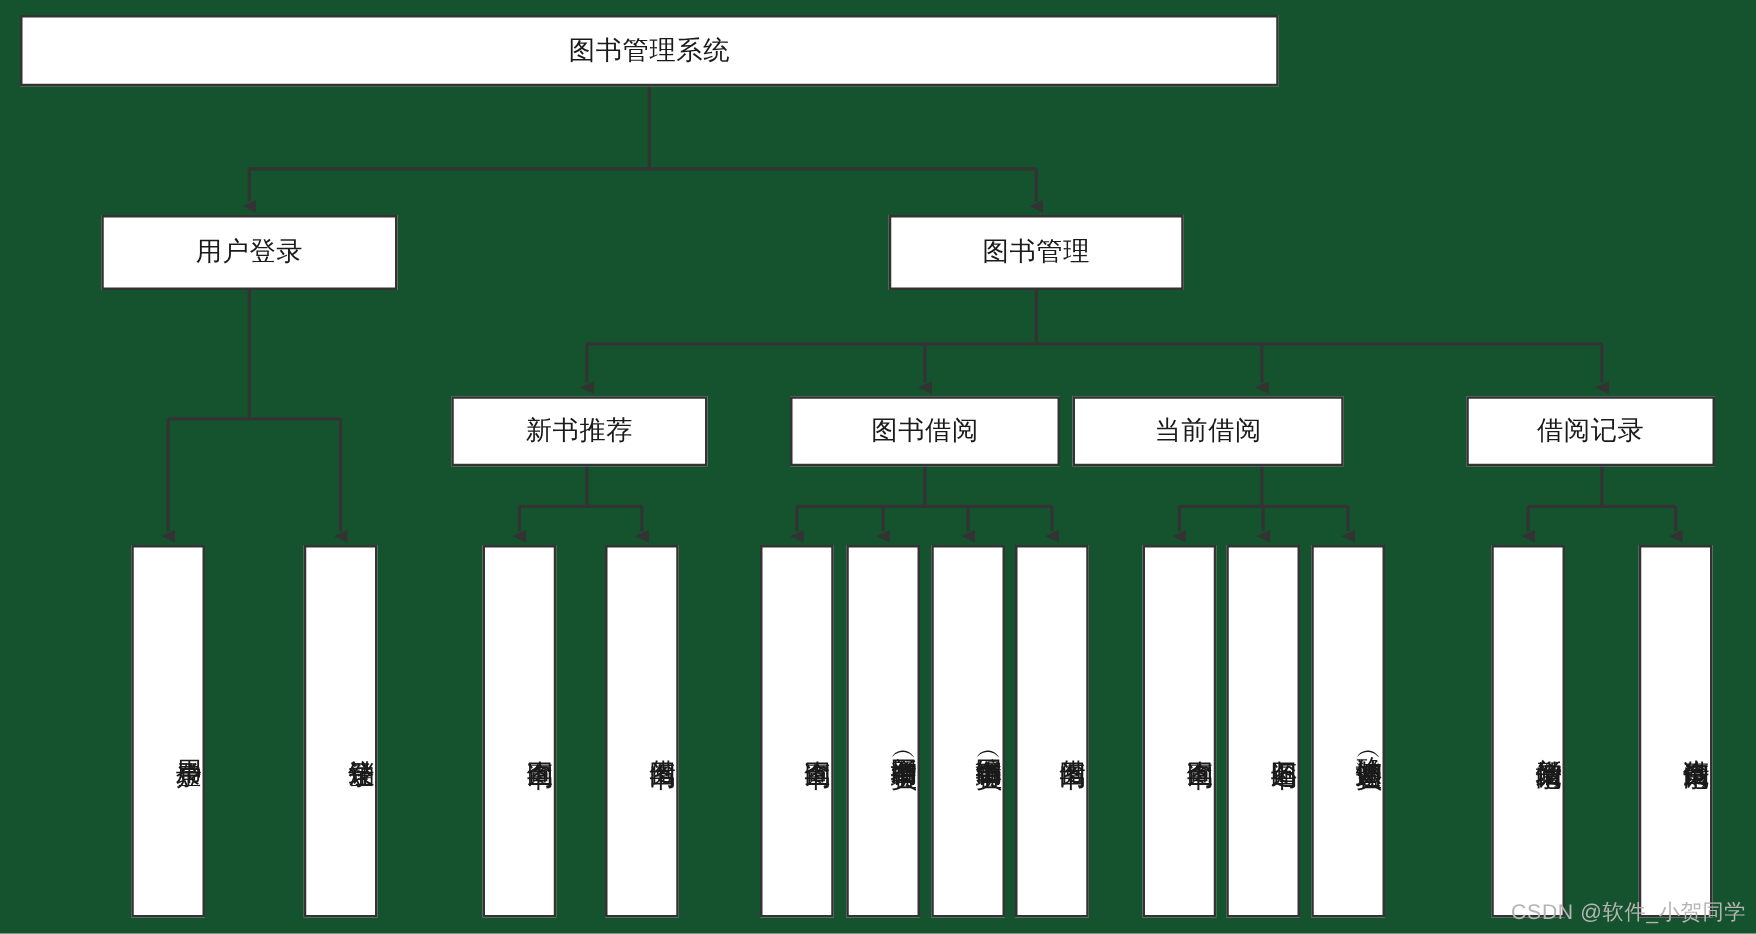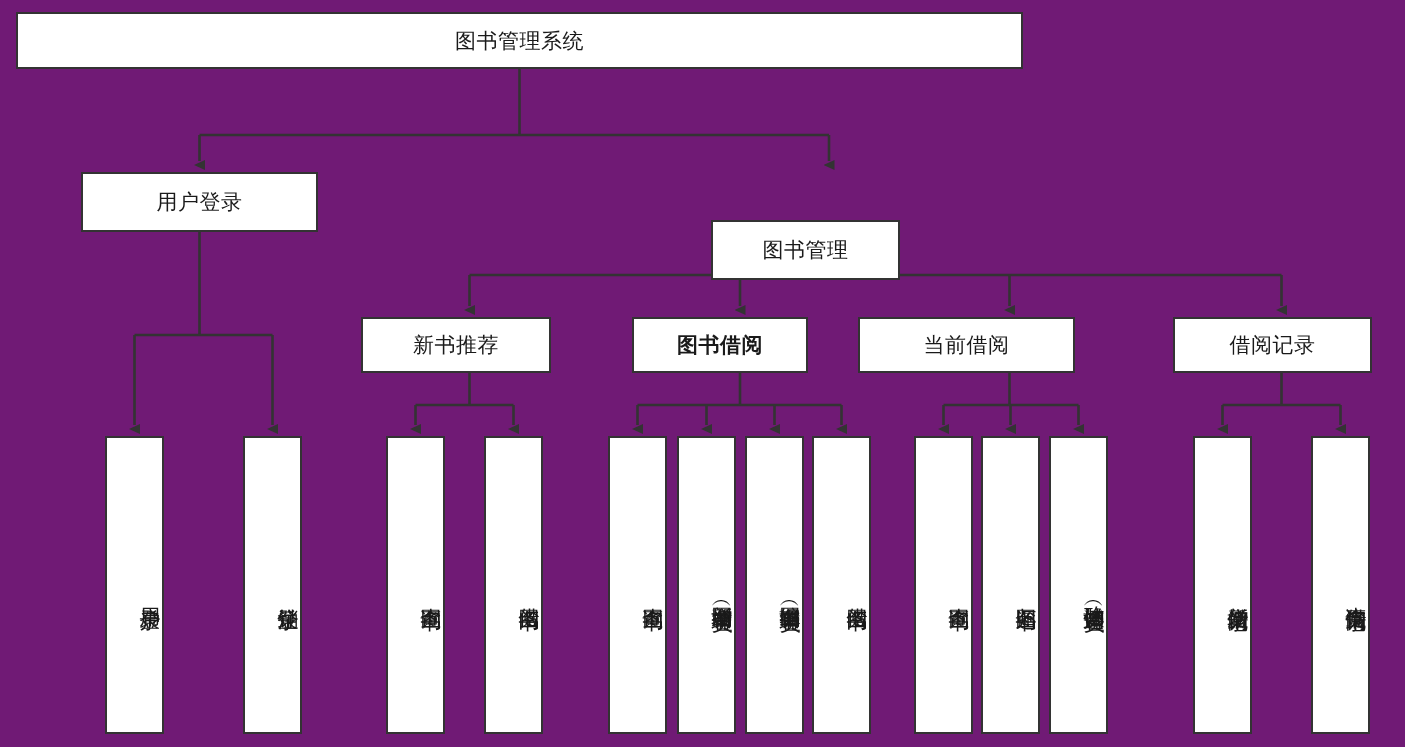--- a/index.html
+++ b/index.html
@@ -7,21 +7,21 @@
     padding: 0;
     background: #ffffff;
   }
   body {
     font-family: "Liberation Sans", "DejaVu Sans", sans-serif;
   }
   #canvas {
     position: relative;
     width: 1405px;
     height: 747px;
-    background: #701a75;
+    background: #14532d;
     overflow: hidden;
   }
   #edges {
     position: absolute;
     left: 0;
     top: 0;
     width: 1405px;
     height: 747px;
     pointer-events: none;
   }
@@ -118,27 +118,27 @@
       </g>
   </svg>
 
   <div id="nodes">
       <div class="node horiz" style="left: 16px; top: 12px; width: 1007px; height: 57px;">
         <span class="label">图书管理系统</span>
       </div>
       <div class="node horiz" style="left: 81px; top: 172px; width: 237px; height: 60px;">
         <span class="label">用户登录</span>
       </div>
-      <div class="node horiz" style="left: 711px; top: 172px; width: 189px; height: 60px; margin-top: 48px;">
+      <div class="node horiz" style="left: 711px; top: 172px; width: 236px; height: 60px;">
         <span class="label">图书管理</span>
       </div>
-      <div class="node horiz" style="left: 361px; top: 317px; width: 190px; height: 56px;">
+      <div class="node horiz" style="left: 361px; top: 317px; width: 205px; height: 56px;">
         <span class="label">新书推荐</span>
       </div>
-      <div class="node horiz" style="left: 632px; top: 317px; width: 176px; height: 56px; font-weight: bold;">
+      <div class="node horiz" style="left: 632px; top: 317px; width: 216px; height: 56px;">
         <span class="label">图书借阅</span>
       </div>
       <div class="node horiz" style="left: 858px; top: 317px; width: 217px; height: 56px;">
         <span class="label">当前借阅</span>
       </div>
       <div class="node horiz" style="left: 1173px; top: 317px; width: 199px; height: 56px;">
         <span class="label">借阅记录</span>
       </div>
       <div class="node vert" style="left: 105px; top: 436px; width: 59px; height: 298px;">
         <span class="label">用户登录</span>
@@ -174,13 +174,14 @@
         <span class="label">确认归还（管理员）</span>
       </div>
       <div class="node vert" style="left: 1193px; top: 436px; width: 59px; height: 298px;">
         <span class="label">新增借阅记录</span>
       </div>
       <div class="node vert" style="left: 1311px; top: 436px; width: 59px; height: 298px;">
         <span class="label">查询借阅记录</span>
       </div>
     </div>
 
+  <div id="watermark">CSDN @软件_小贺同学</div>
 </div>
 
 </body></html>

